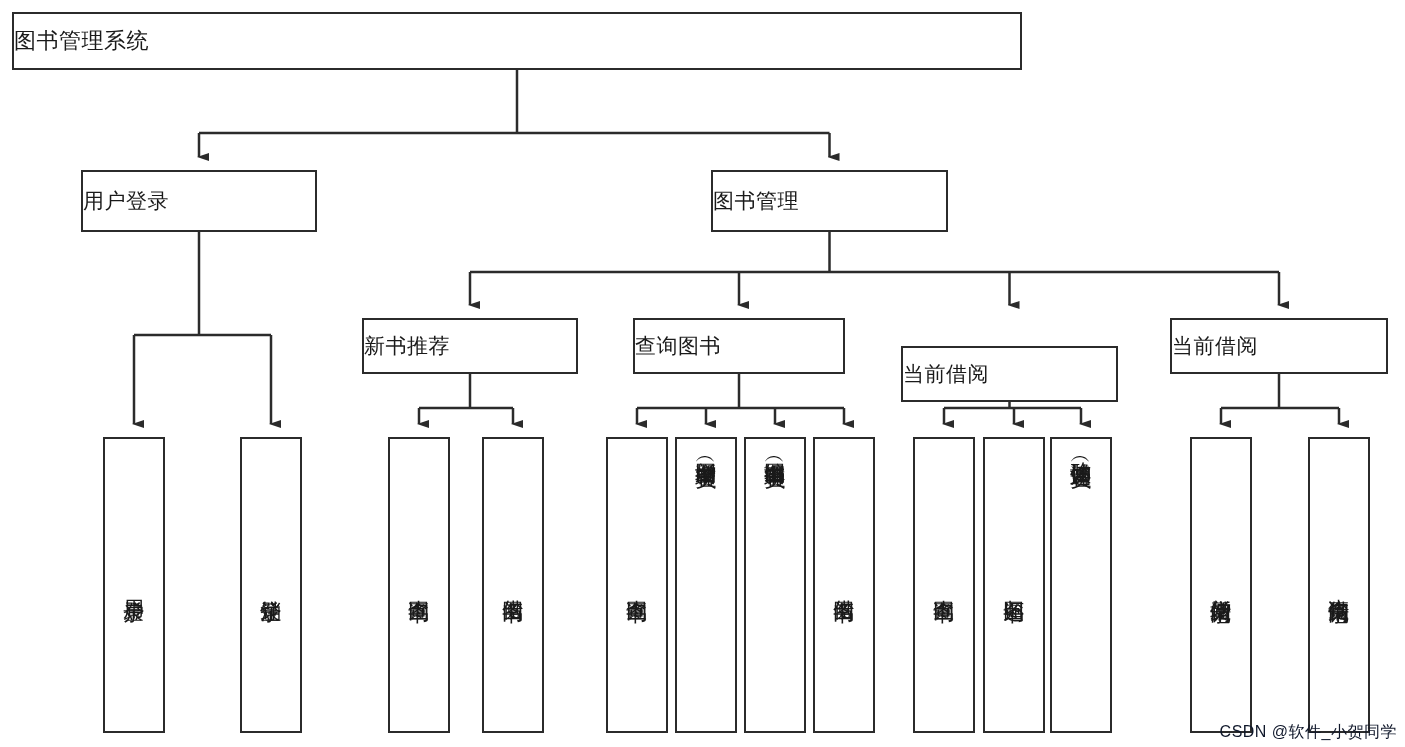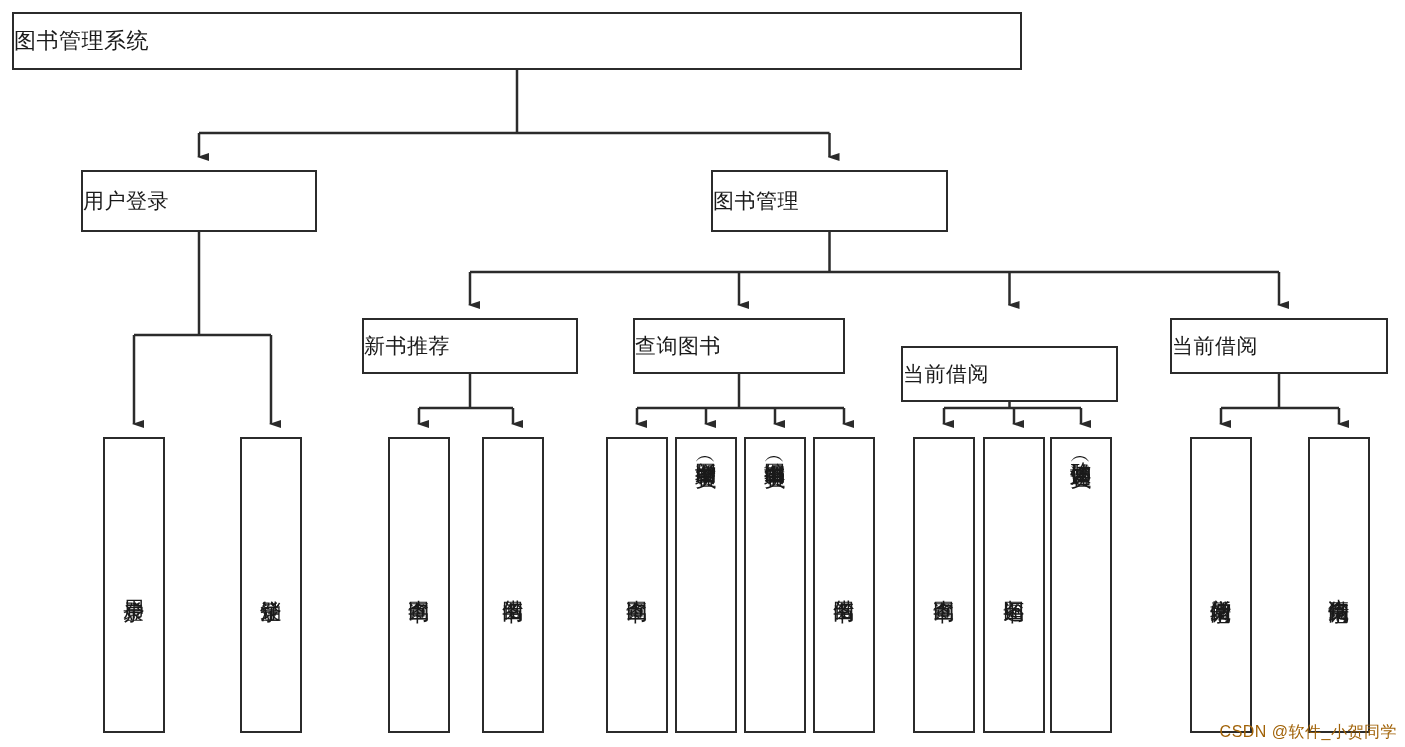--- a/index.html
+++ b/index.html
@@ -60,21 +60,21 @@
     line-height: 1.22;
     letter-spacing: 1px;
     color: #1a1a1a;
     white-space: nowrap;
   }
   .watermark {
     position: absolute;
     right: 8px;
     bottom: 4px;
     font-size: 16px;
-    color: #a16207;
+    color: #0f172a;
     letter-spacing: 0.5px;
     white-space: nowrap;
     text-align: right;
   }
 </style>
 </head>
 <body>
 
 <div id="canvas">
 

